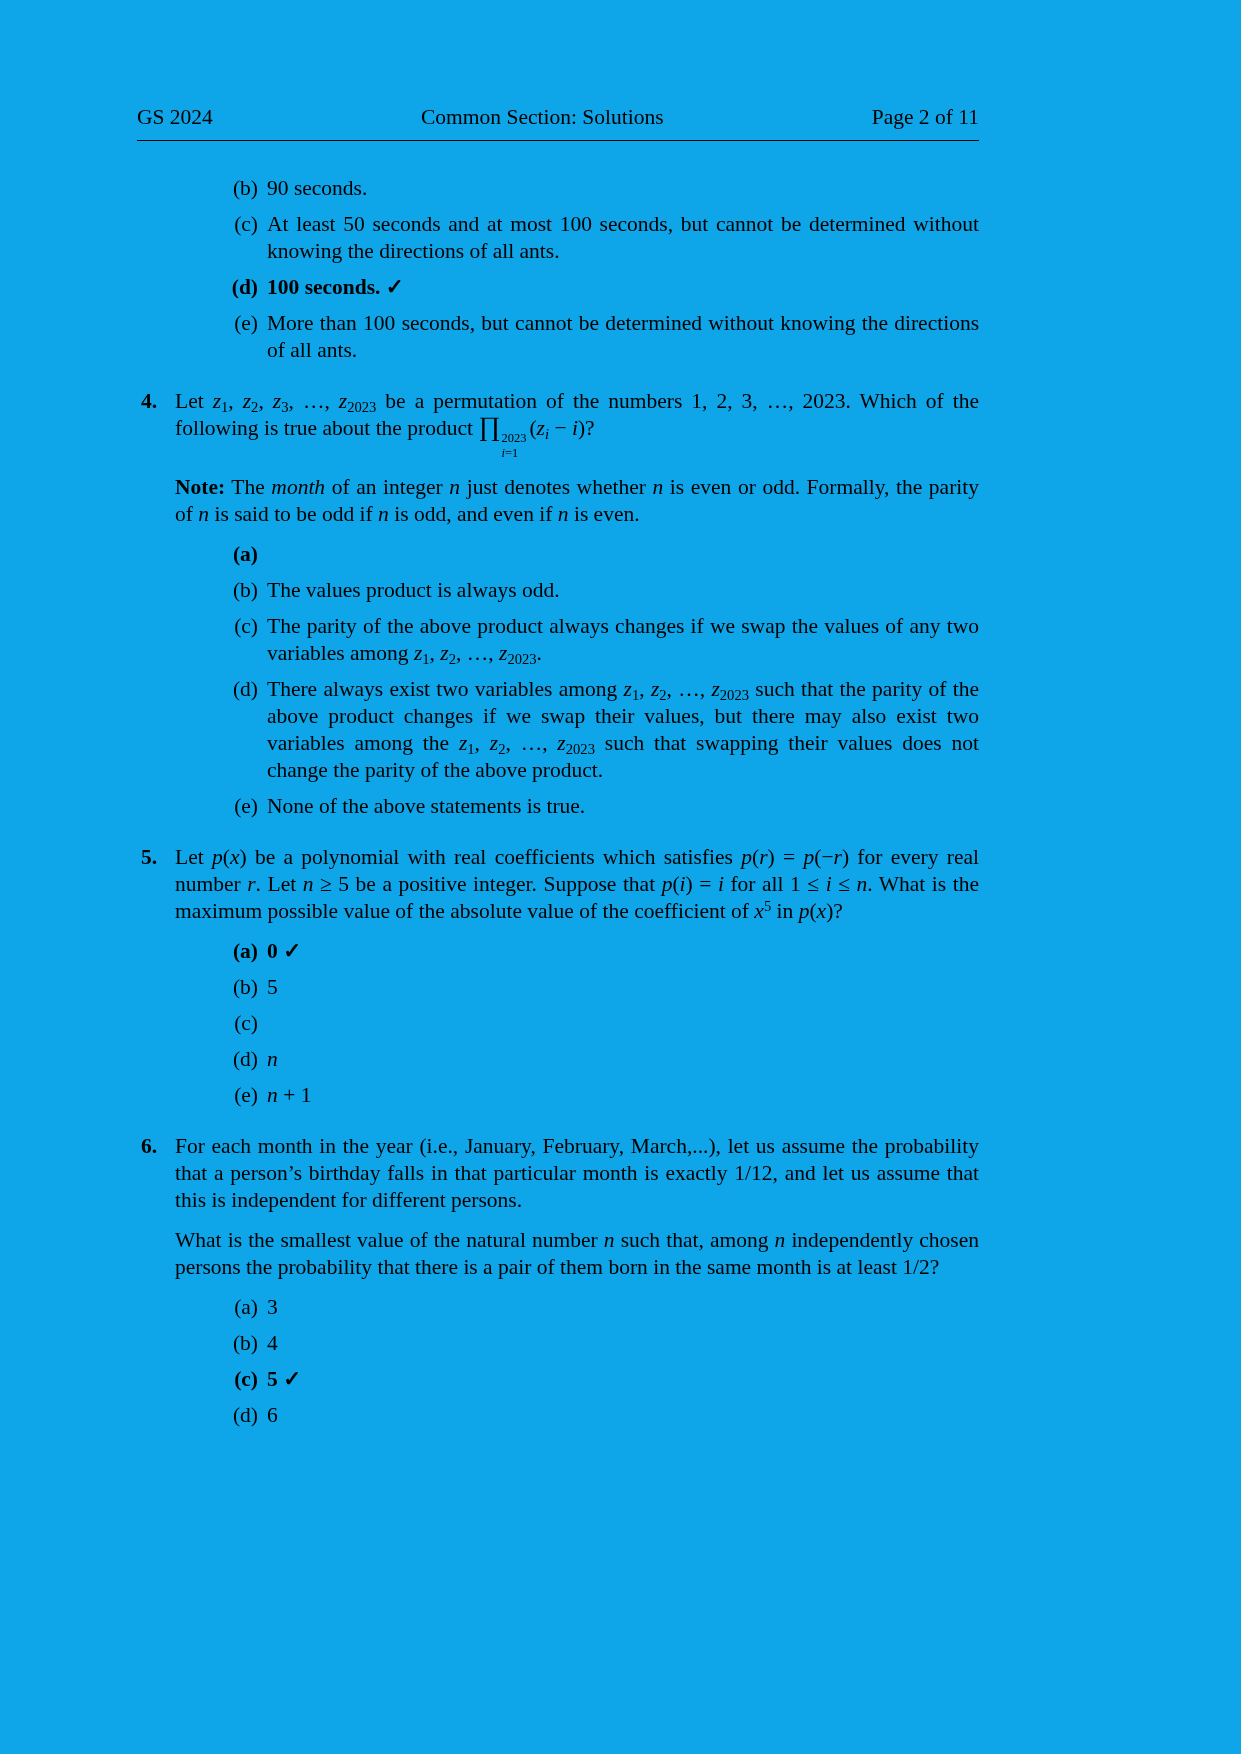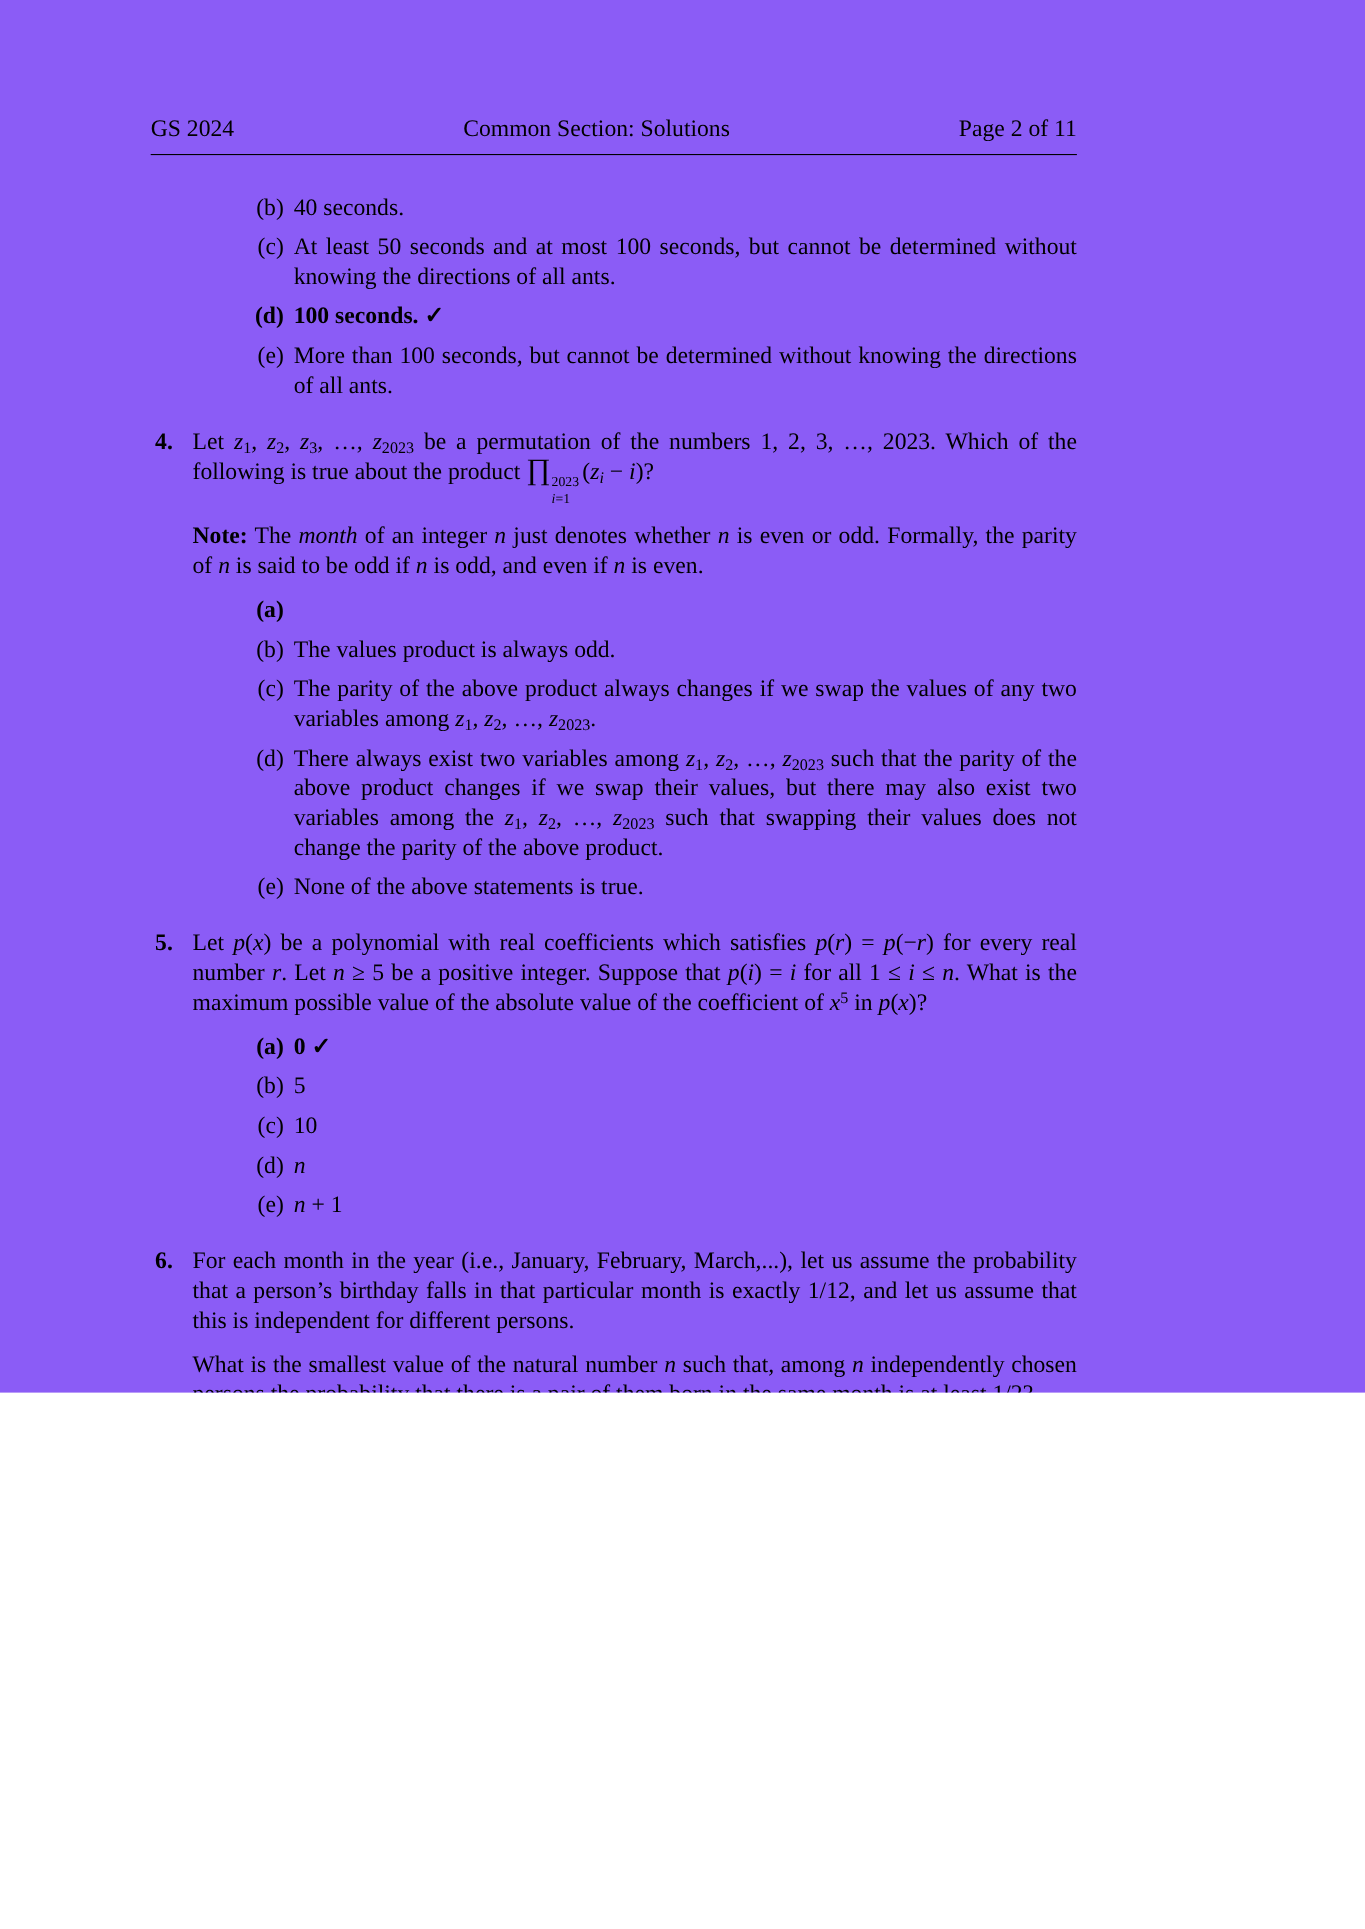--- a/index.html
+++ b/index.html
@@ -2,21 +2,21 @@
 <html><head>
 <meta charset="utf-8">
 <style>
   * { margin: 0; padding: 0; box-sizing: border-box; }
   html, body { background: #ffffff; }
   body {
     width: 1241px; height: 1754px;
     font-family: "Liberation Serif", "DejaVu Serif", serif;
     color: #000;
   }
-  .page { position: relative; width: 1241px; height: 1266px; overflow: hidden; background: #8b5cf6; }
+  .page { position: relative; width: 1241px; height: 1754px; overflow: hidden; background: #0ea5e9; }
   .content { margin-left: 137px; width: 842px; font-size: 21.5px; line-height: 27px; }
 
   .header {
     display: flex; justify-content: space-between; align-items: baseline;
     padding-top: 104px; padding-bottom: 9px;
     border-bottom: 1.6px solid #000;
   }
 
   .opt { display: flex; margin-top: 9px; }
   .opt-label { flex: 0 0 121px; text-align: right; white-space: nowrap; }
@@ -47,21 +47,21 @@
   <div class="content">
 
     <div class="header">
       <span>GS 2024</span>
       <span>Common Section: Solutions</span>
       <span>Page 2 of 11</span>
     </div>
 
     <div class="opt mt-lg">
       <span class="opt-label">(b)</span>
-      <span class="opt-text">40 seconds.</span>
+      <span class="opt-text">90 seconds.</span>
     </div>
     <div class="opt">
       <span class="opt-label">(c)</span>
       <span class="opt-text">At least 50 seconds and at most 100 seconds, but cannot be determined without knowing the directions of all ants.</span>
     </div>
     <div class="opt bold">
       <span class="opt-label">(d)</span>
       <span class="opt-text">100 seconds. <span class="check">✓</span></span>
     </div>
     <div class="opt">
@@ -106,21 +106,20 @@
     <div class="opt bold mt-opts">
       <span class="opt-label">(a)</span>
       <span class="opt-text">0 <span class="check">✓</span></span>
     </div>
     <div class="opt">
       <span class="opt-label">(b)</span>
       <span class="opt-text">5</span>
     </div>
     <div class="opt">
       <span class="opt-label">(c)</span>
-      <span class="opt-text">10</span>
     </div>
     <div class="opt">
       <span class="opt-label">(d)</span>
       <span class="opt-text"><i>n</i></span>
     </div>
     <div class="opt">
       <span class="opt-label">(e)</span>
       <span class="opt-text"><i>n</i> + 1</span>
     </div>
 

